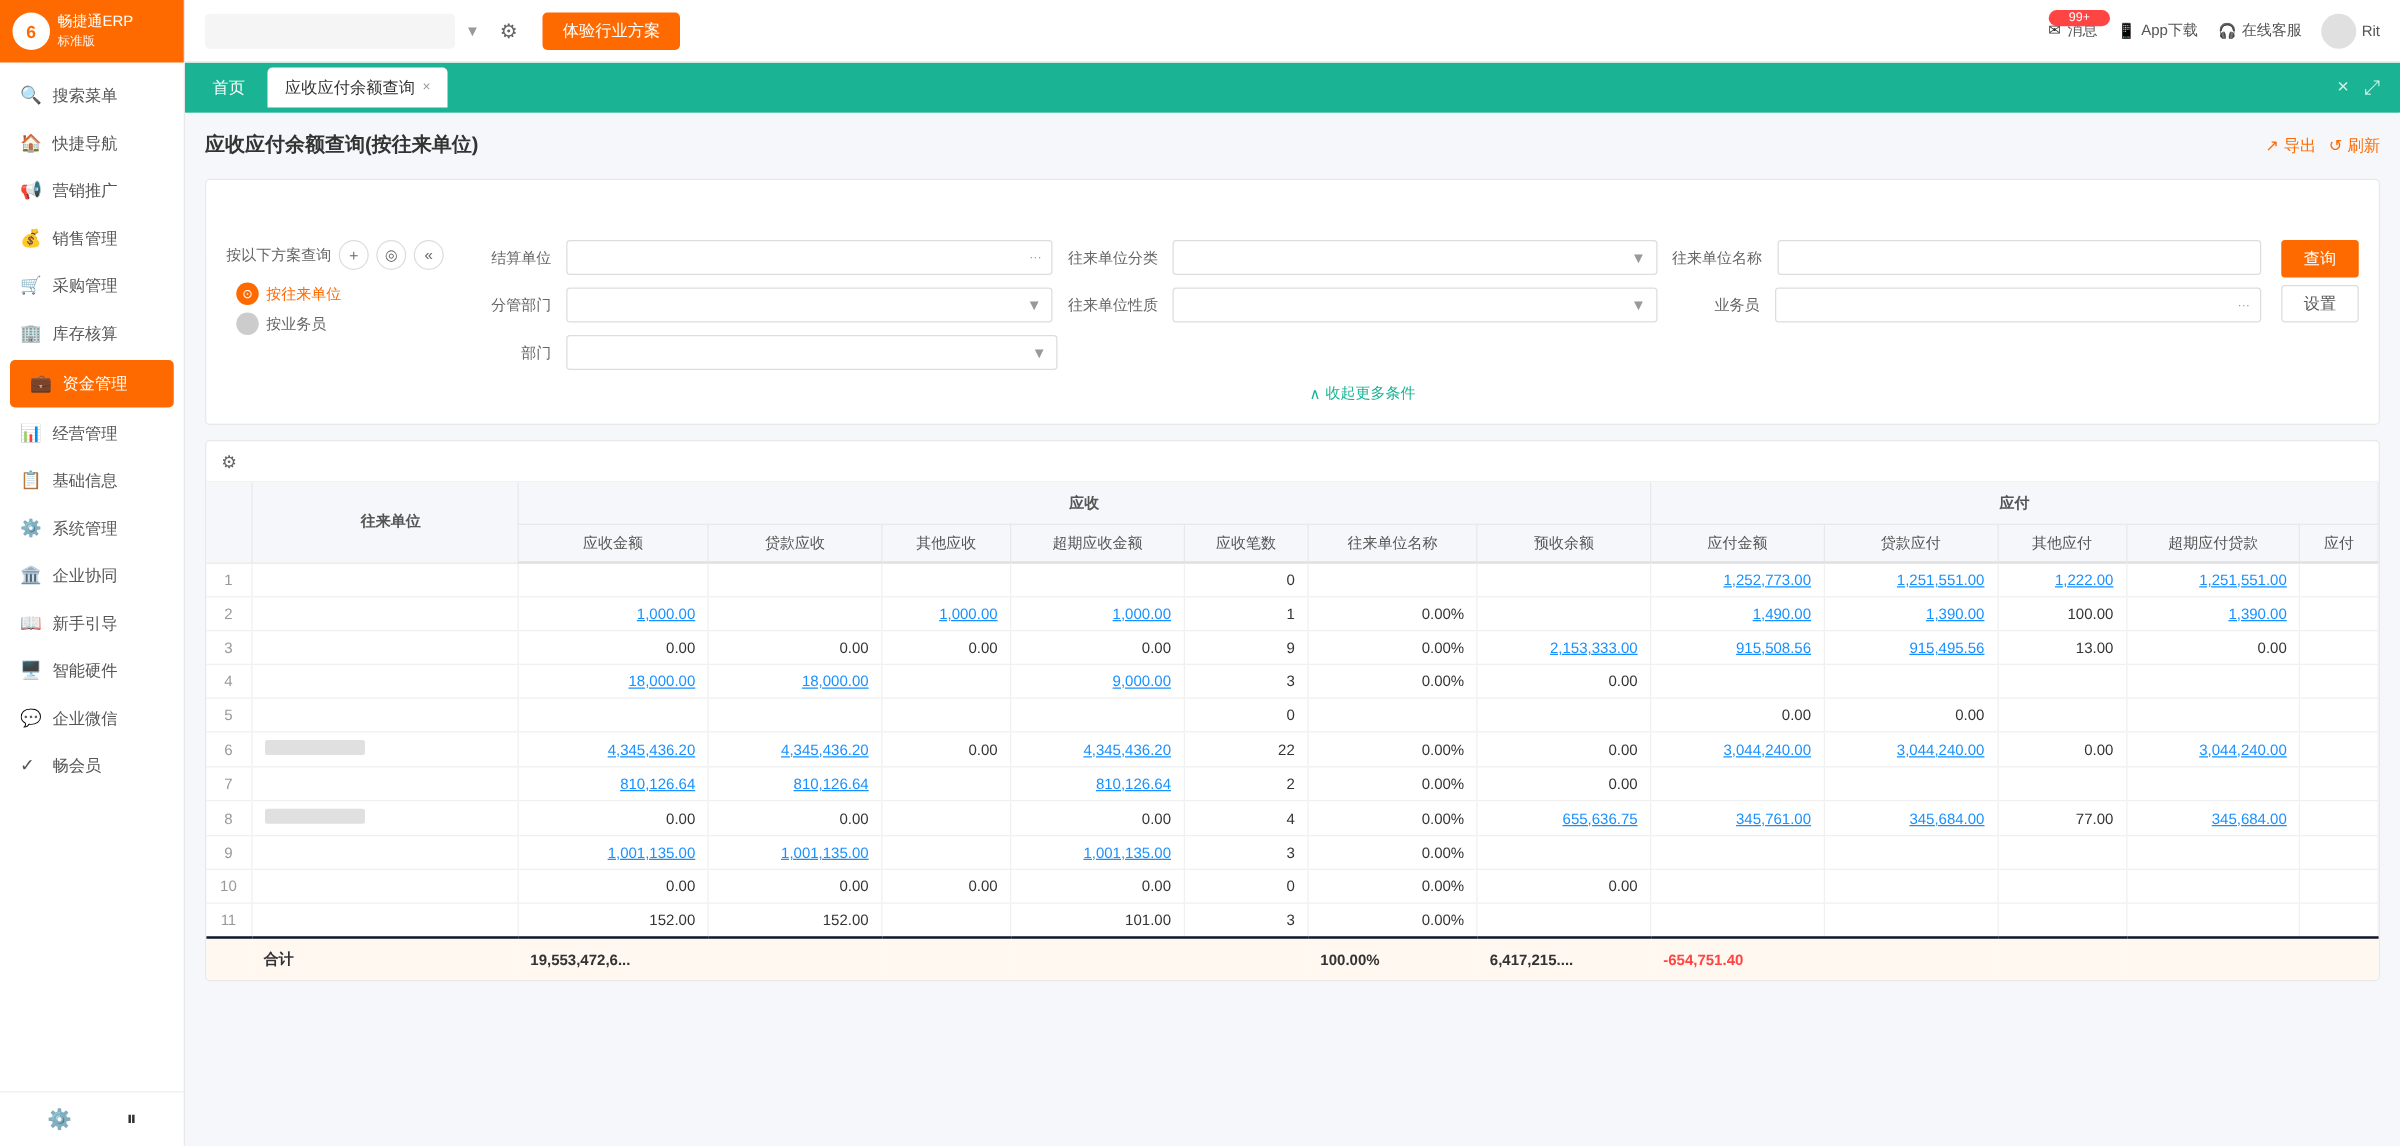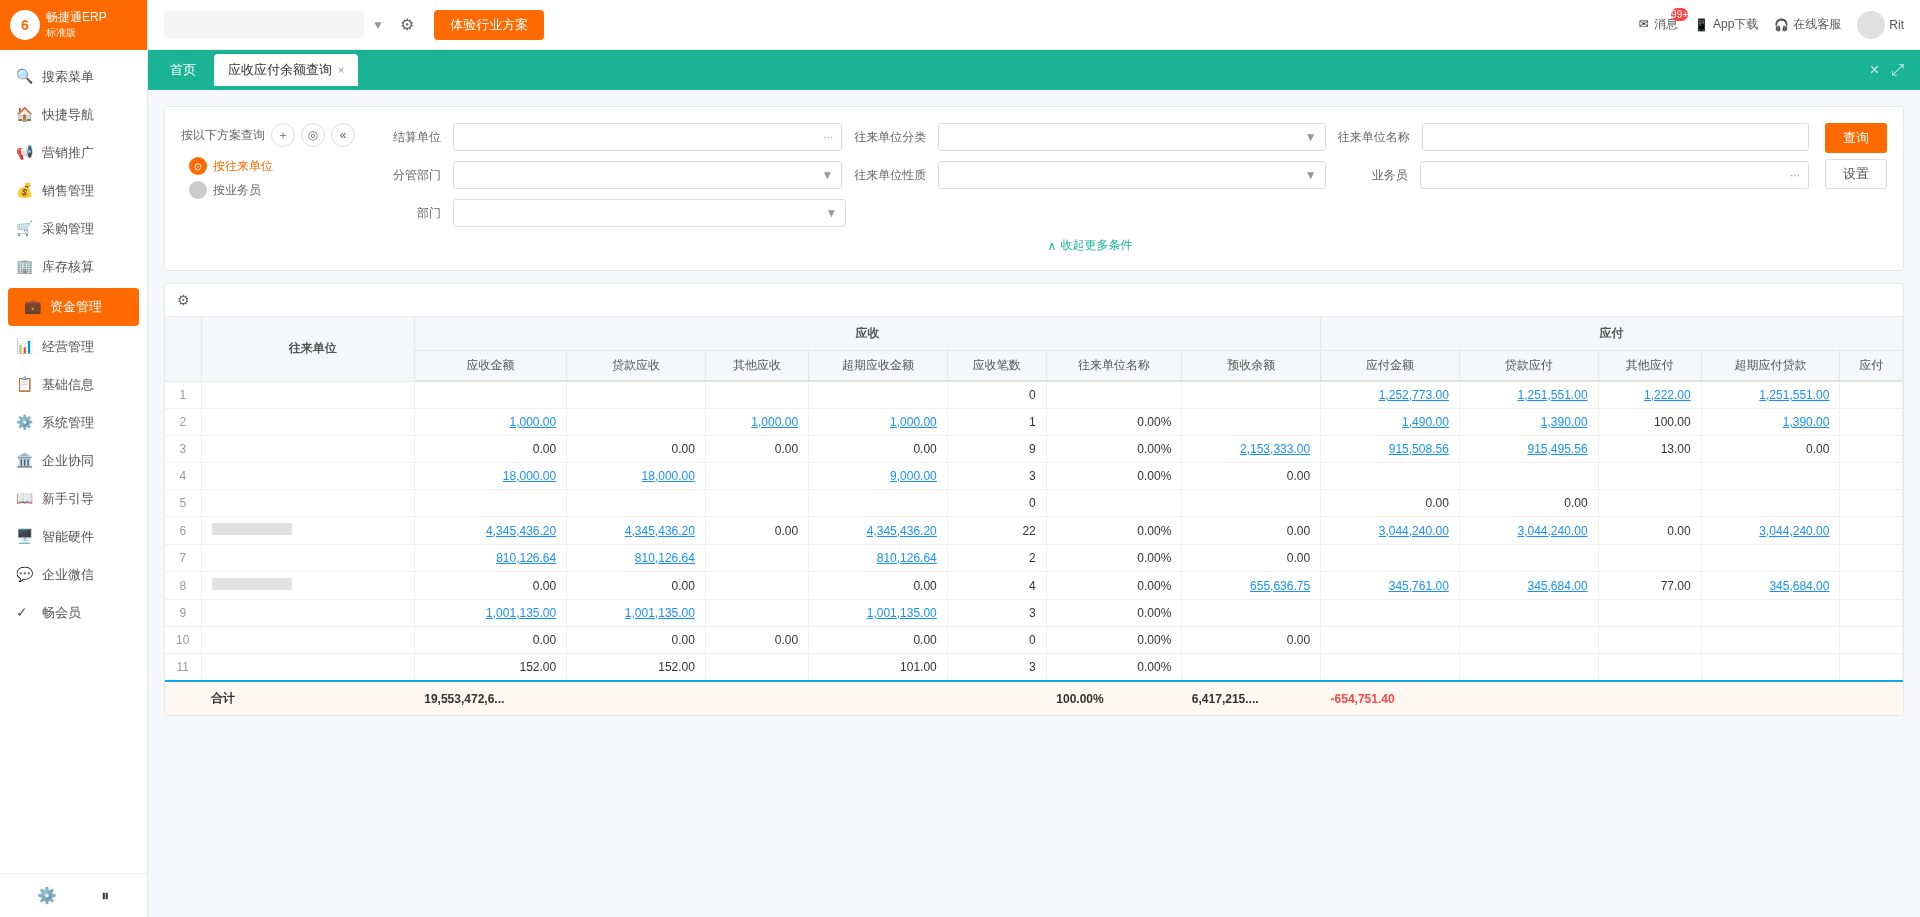--- a/index.html
+++ b/index.html
@@ -43,21 +43,21 @@
     .topbar-arrow { color: #999; margin: 0 8px; }
     .topbar-gear { color: #666; margin: 0 8px; cursor: pointer; font-size: 16px; }
     .topbar-btn {
       background: #ff6a00; color: #fff; border: none; border-radius: 4px; padding: 6px 16px;
       font-size: 13px; cursor: pointer; margin-left: 12px;
     }
     .topbar-right { display: flex; align-items: center; gap: 16px; }
     .topbar-msg { position: relative; cursor: pointer; }
     .msg-badge {
       position: absolute; top: -8px; right: -10px; background: #ff4444; color: #fff;
-      font-size: 10px; border-radius: 8px; padding: 1px 0;
+      font-size: 10px; border-radius: 8px; padding: 1px 16px;
     }
     .topbar-icon-btn { display: flex; align-items: center; gap: 4px; cursor: pointer; color: #555; font-size: 12px; }
     .user-avatar { width: 28px; height: 28px; background: #e0e0e0; border-radius: 50%; }
 
     
     .tabs-bar {
       position: fixed; left: 148px; right: 0; top: 50px; height: 40px; background: #1ab394;
       display: flex; align-items: center; padding: 0 0 0 8px; z-index: 99;
     }
     .tab-item {
@@ -161,21 +161,21 @@
     tbody tr { border-bottom: 1px solid #f0f0f0; }
     tbody td {
       padding: 6px 10px; text-align: right; border-right: 1px solid #f0f0f0;
       white-space: nowrap; color: #333;
     }
     tbody td:first-child { text-align: center; color: #999; width: 36px; }
     tbody td:nth-child(2) { text-align: left; min-width: 140px; }
     .link-cell { color: #1890ff; text-decoration: underline; cursor: pointer; }
     tfoot tr td {
       background: #fff8f0; font-weight: 600; padding: 8px 10px;
-      border-top: 2px solid #0ea5e9; white-space: nowrap;
+      border-top: 2px solid #0f172a; white-space: nowrap;
     }
     .settings-icon { color: #666; cursor: pointer; font-size: 14px; }
   </style>
 </head>
 <body>
 
 <div class="sidebar">
   <div class="sidebar-logo">
     <div class="logo-icon">
       <span>6</span>
@@ -290,23 +290,36 @@
     <span class="tab-close">×</span>
   </div>
   <div class="tabs-right">
     <span class="tab-win-btn">×</span>
     <span class="tab-win-btn">⤢</span>
   </div>
 </div>
 
 <div class="main-content">
 
+  <div class="page-header">
+    <div class="page-title">应收应付余额查询(按往来单位)</div>
+    <div class="page-actions">
+      <button class="action-btn">
+        <span>↗</span>
+        <span>导出</span>
+      </button>
+      <button class="action-btn">
+        <span>↺</span>
+        <span>刷新</span>
+      </button>
+    </div>
+  </div>
 
   <div class="filter-panel">
-    <div style="display:flex;gap:16px;align-items:flex-start;">
+    <div style="display:flex;gap:16px;align-items:flex-start;margin-top:32px;">
 
       <div style="min-width:160px;">
         <div style="display:flex;align-items:center;gap:6px;margin-bottom:10px;">
           <span style="font-size:12px;color:#666;">按以下方案查询</span>
           <span class="filter-icon-btn">＋</span>
           <span class="filter-icon-btn">◎</span>
           <span class="filter-icon-btn">«</span>
         </div>
         <div style="margin-left:8px;">
           <div class="filter-group-item" style="margin-bottom:6px;">

